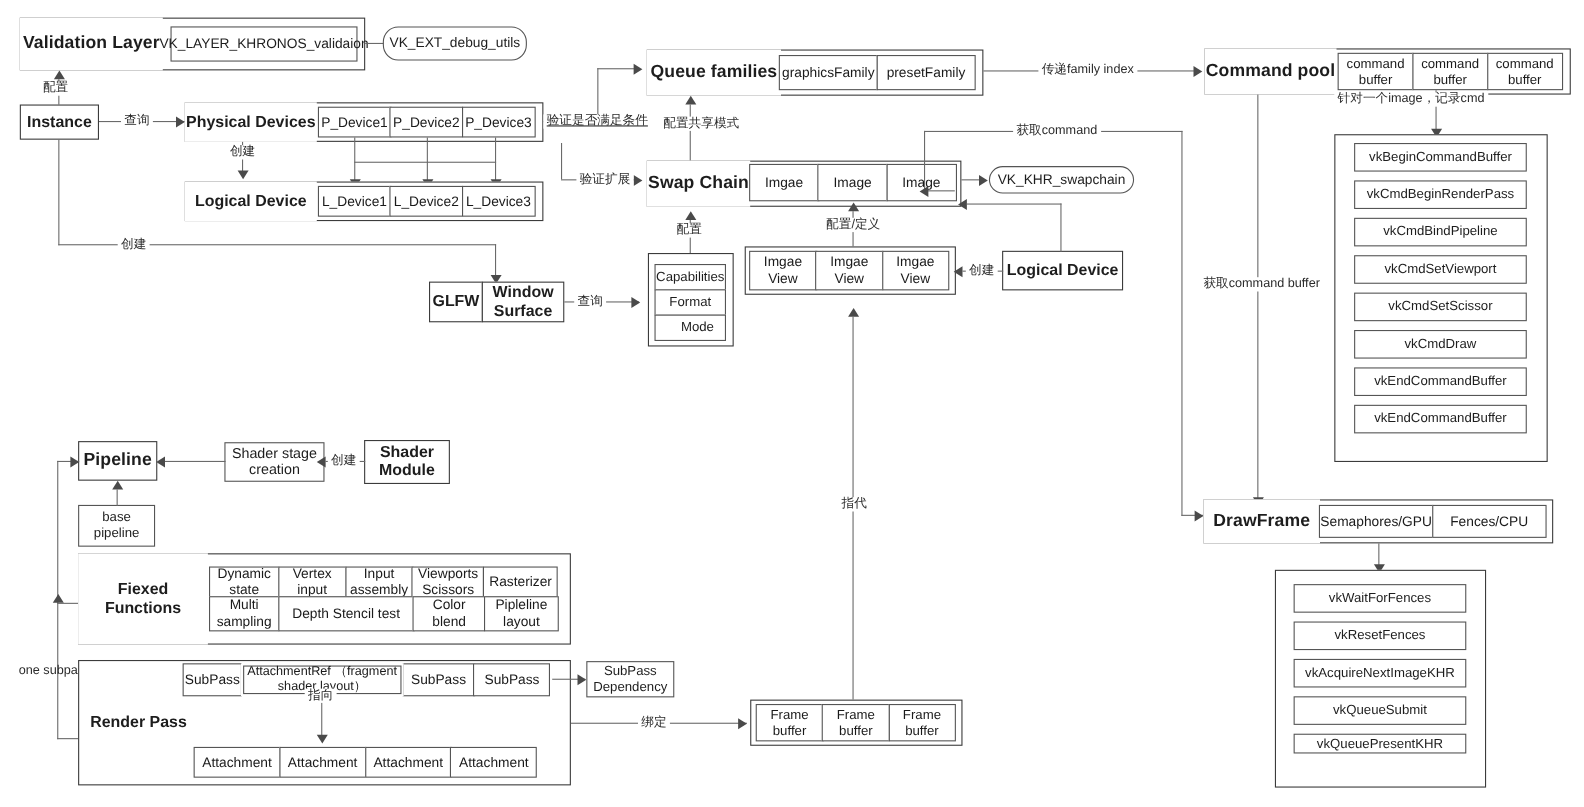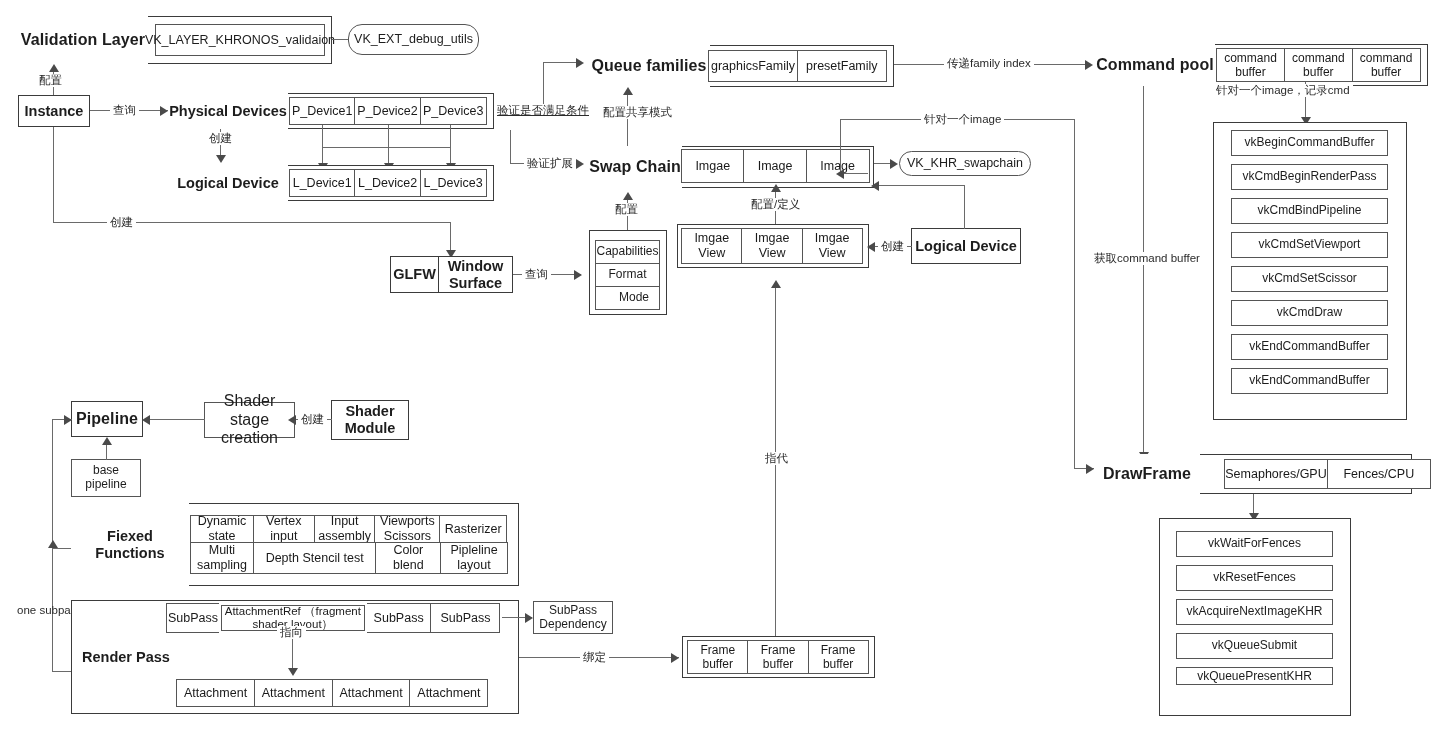--- a/index.html
+++ b/index.html
@@ -215,21 +215,21 @@
   <div class="arr arr-r" style="left:890px;top:159px;"></div>
   <div class="box thin round" style="left:899px;top:151px;width:132px;height:25px;">
     <span>VK_KHR_swapchain</span>
   </div>
 
   <div class="ln lnv" style="left:840px;top:119px;height:55px;"></div>
   <div class="ln lnh" style="left:840px;top:119px;width:235px;"></div>
   <div class="ln lnv" style="left:1074px;top:119px;height:350px;"></div>
   <div class="ln lnh" style="left:840px;top:173px;width:28px;"></div>
   <div class="arr arr-l" style="left:836px;top:169px;"></div>
-  <div class="elabel" style="left:921px;top:113px;">针对一个image</div>
+  <div class="elabel" style="left:921px;top:113px;">获取command</div>
 
   <div class="group" style="left:589px;top:230px;width:78px;height:85px;"></div>
   <div class="box thin" style="left:595px;top:240px;width:65px;height:24px;font-size:12px;">
     <span>Capabilities</span>
   </div>
   <div class="box thin" style="left:595px;top:263px;width:65px;height:24px;font-size:12px;">
     <span>Format</span>
   </div>
   <div class="box thin" style="left:595px;top:286px;width:65px;height:24px;font-size:12px;padding-left:13px;">
     <span>Mode</span>
@@ -319,21 +319,21 @@
   <div class="arr arr-d" style="left:1139px;top:452px;"></div>
   <div class="elabel" style="left:1091px;top:252px;">获取command buffer</div>
 
   <div class="ln lnh" style="left:1074px;top:468px;width:20px;"></div>
   <div class="arr arr-r" style="left:1086px;top:464px;"></div>
 
   <div class="group" style="left:1094px;top:454px;width:318px;height:40px;"></div>
   <div class="box" style="left:1094px;top:454px;width:106px;height:40px;border:none;">
     <span class="bold-label">DrawFrame</span>
   </div>
-  <div class="cellrow" style="left:1224px;top:459px;width:208px;height:30px;">
+  <div class="cellrow" style="left:1199px;top:459px;width:208px;height:30px;">
     <div class="cell" style="width:104px;">
         <span>Semaphores/GPU</span>
       </div>
     <div class="cell" style="width:104px;">
         <span>Fences/CPU</span>
       </div>
   </div>
 
   <div class="ln lnv" style="left:1253px;top:494px;height:22px;"></div>
   <div class="arr arr-d" style="left:1249px;top:513px;"></div>
@@ -359,21 +359,21 @@
 
   <div class="box" style="left:71px;top:401px;width:72px;height:36px;">
     <span class="bold-label">Pipeline</span>
   </div>
   <div class="box thin" style="left:71px;top:459px;width:70px;height:38px;font-size:12px;">
     <span>base pipeline</span>
   </div>
   <div class="ln lnv" style="left:106px;top:445px;height:15px;"></div>
   <div class="arr arr-u" style="left:102px;top:437px;"></div>
 
-  <div class="box thin" style="left:204px;top:402px;width:91px;height:36px;font-size:16px;">
+  <div class="box thin" style="left:204px;top:402px;width:91px;height:36px;font-size:13px;">
     <span>Shader stage creation</span>
   </div>
   <div class="ln lnh" style="left:150px;top:419px;width:55px;"></div>
   <div class="arr arr-l" style="left:142px;top:415px;"></div>
 
   <div class="box" style="left:331px;top:400px;width:78px;height:40px;">
     <span class="bold-label-sm">Shader Module</span>
   </div>
   <div class="ln lnh" style="left:296px;top:419px;width:36px;"></div>
   <div class="arr arr-l" style="left:288px;top:415px;"></div>

